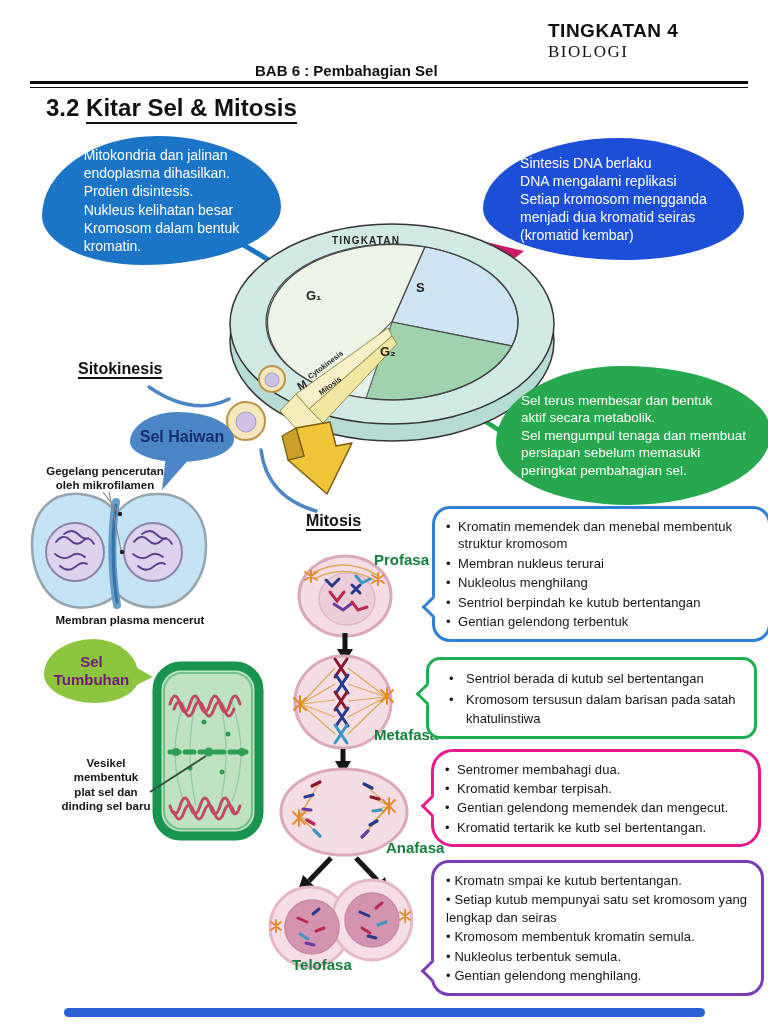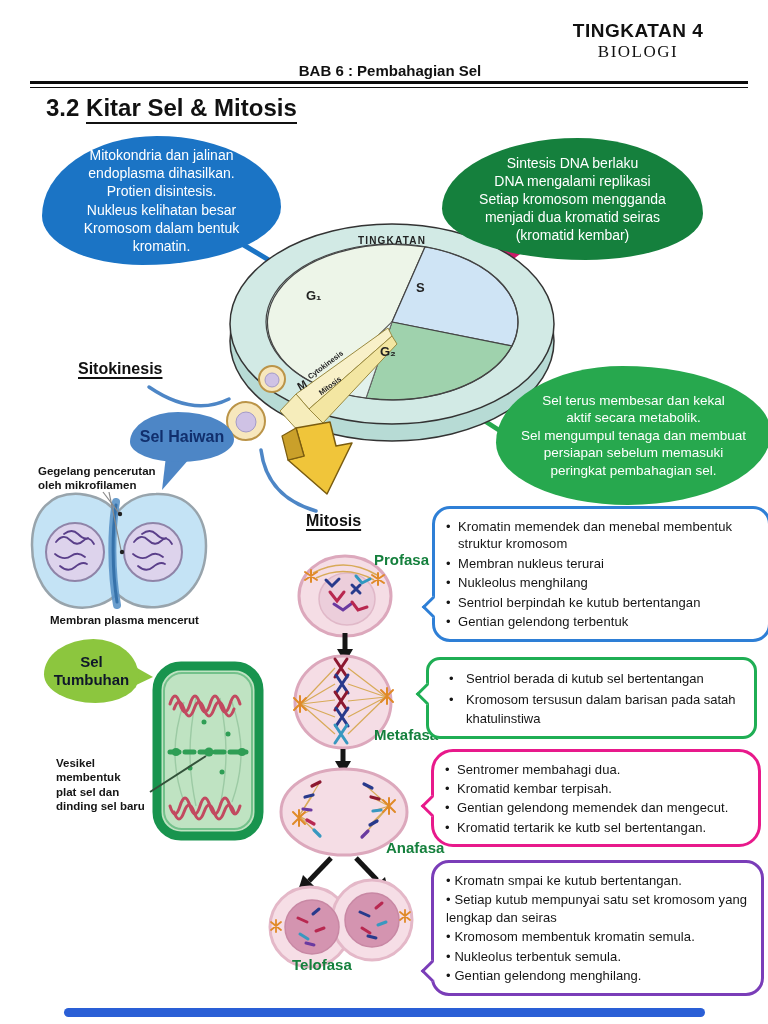--- a/index.html
+++ b/index.html
@@ -1,30 +1,30 @@
 <!DOCTYPE html>
 <html><head>
 <meta charset="utf-8">
 <style>
   html,body{margin:0;padding:0;background:#e9e9e9}
   .page{position:relative;width:768px;height:1024px;margin:0 auto;background:#fff;
         font-family:"Liberation Sans","DejaVu Sans",sans-serif;color:#111;overflow:hidden}
   .abs{position:absolute}
   .b{font-weight:bold}
   .ml{white-space:pre-line}
-  .ctr{text-align:center}
+  .ctr{text-align:left}
   svg{position:absolute;left:0;top:0}
   .rule{position:absolute;left:30px;right:20px;background:#0d0d0d}
   .title-underline{border-bottom:2.5px solid #111;padding-bottom:1px}
   .head-underline{text-decoration:underline;text-underline-offset:3px;text-decoration-thickness:2px}
   .callout{position:absolute;color:#fff;display:flex;align-items:center;justify-content:center;
-           text-align:center;font-size:14px;line-height:1.3}
+           font-size:14px;line-height:1.3}
   .speech{position:absolute;display:flex;align-items:center;justify-content:center;
           text-align:center;font-weight:bold}
-  .lbl{position:absolute;font-weight:bold;font-size:11.5px;line-height:1.25;text-align:left;color:#151515}
+  .lbl{position:absolute;font-weight:bold;font-size:11.5px;line-height:1.25;text-align:center;color:#151515}
   .phase{position:absolute;font-weight:bold;font-size:15px;color:#15803d}
   .nb{position:absolute;background:#fff;border:3px solid;border-radius:16px;
       padding:7px 8px 6px 7px;font-size:13px;line-height:1.38;letter-spacing:.1px;color:#151515}
   .nb ul{margin:0;padding:0;list-style:none}
   .nb li{position:relative;padding-left:16px;margin:1.5px 0}
   .nb li::before{content:"•";position:absolute;left:4px;top:0}
   .nb.indent2 li{padding-left:30px;line-height:1.5}
   .nb.indent2 li::before{left:13px}
   .nb.inline li{padding-left:5px}
   .nb.inline li::before{content:"• ";position:static}
@@ -256,32 +256,32 @@
   <div class="callout ml" style="left:42px;top:136px;width:223px;height:121px;background:#1b74c5;
               border-radius:48% 52% 58% 42% / 62% 55% 45% 38%;padding:4px 8px">
     <span>Mitokondria dan jalinan
 endoplasma dihasilkan.
 Protien disintesis.
 Nukleus kelihatan besar
 Kromosom dalam bentuk
 kromatin.</span>
   </div>
 
-  <div class="callout ml" style="left:442px;top:138px;width:245px;height:114px;background:#15803d;
+  <div class="callout ml" style="left:483px;top:138px;width:245px;height:114px;background:#1d4ed8;
               border-radius:52% 48% 45% 55% / 58% 62% 38% 42%;padding:4px 8px">
     <span>Sintesis DNA berlaku
 DNA mengalami replikasi
 Setiap kromosom mengganda
 menjadi dua kromatid seiras
 (kromatid kembar)</span>
   </div>
 
   <div class="callout ml" style="left:496px;top:366px;width:263px;height:131px;background:#27a84e;font-size:13.5px;
               border-radius:46% 54% 52% 48% / 55% 48% 52% 45%;padding:4px 6px">
-    <span>Sel terus membesar dan kekal
+    <span>Sel terus membesar dan bentuk
 aktif secara metabolik.
 Sel mengumpul tenaga dan membuat
 persiapan sebelum memasuki
 peringkat pembahagian sel.</span>
   </div>
 
   <div class="pielbl ctr" style="left:332px;top:235px;width:120px;font-size:10px;letter-spacing:1.2px">TINGKATAN</div>
   <div class="pielbl" style="left:306px;top:288px;font-size:13px">G₁</div>
   <div class="pielbl" style="left:416px;top:280px;font-size:13px">S</div>
   <div class="pielbl" style="left:380px;top:344px;font-size:13px">G₂</div>
@@ -294,21 +294,21 @@
   <div class="speech" style="left:130px;top:412px;width:104px;height:50px;background:#4d86c6;color:#112f6d;font-size:16px;
               border-radius:46% 54% 52% 48% / 60% 55% 45% 40%">
     <span>Sel Haiwan</span>
   </div>
 
   <div class="lbl ml" style="left:38px;top:464px;width:134px">Gegelang pencerutan
 oleh mikrofilamen</div>
 
   <div class="lbl" style="left:50px;top:613px;width:160px">Membran plasma mencerut</div>
 
-  <div class="speech ml" style="left:44px;top:639px;width:95px;height:64px;background:#8cc63e;color:#0f172a;font-size:15px;line-height:1.2;
+  <div class="speech ml" style="left:44px;top:639px;width:95px;height:64px;background:#8cc63e;color:#701a75;font-size:15px;line-height:1.2;
               border-radius:52% 48% 46% 54% / 55% 60% 40% 45%">
     <span>Sel
 Tumbuhan</span>
   </div>
 
   <div class="lbl ml" style="left:56px;top:756px;width:100px">Vesikel
 membentuk
 plat sel dan
 dinding sel baru</div>
 

